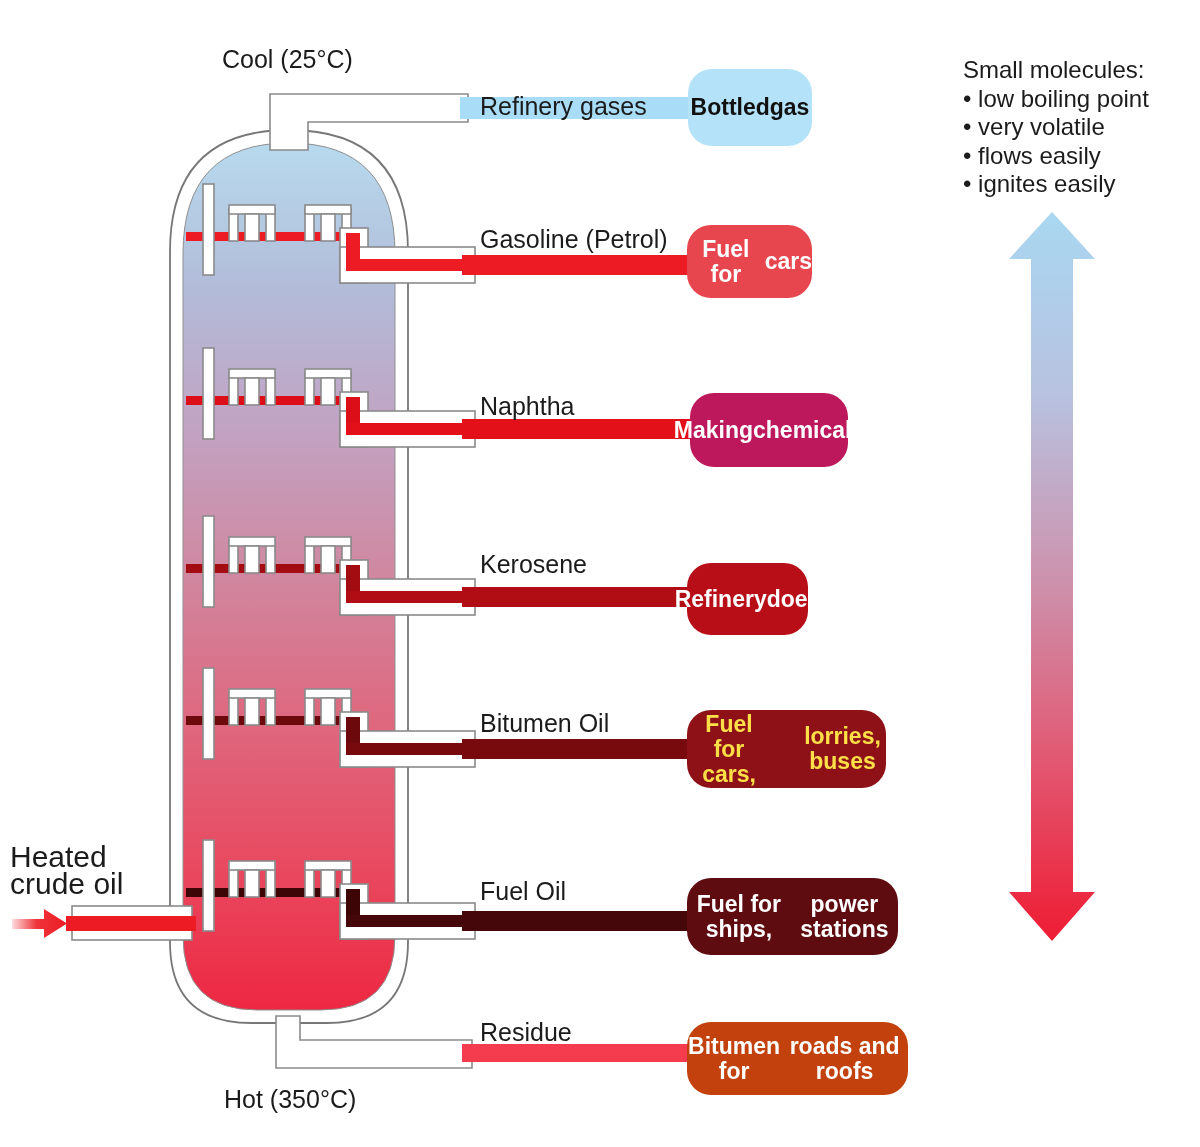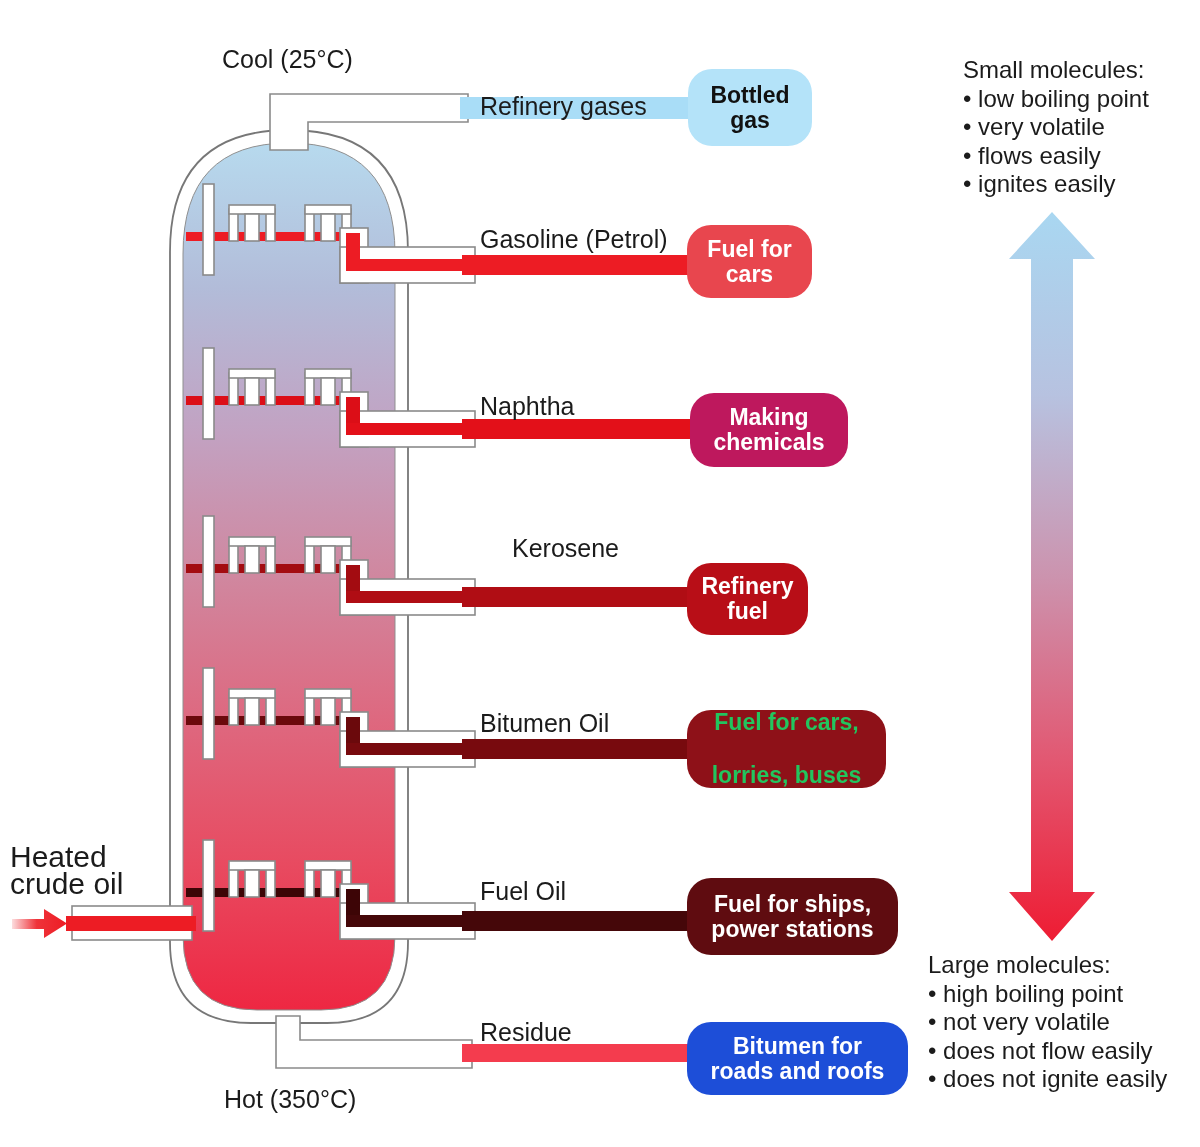--- a/index.html
+++ b/index.html
@@ -6,21 +6,21 @@
   #stage{
     position:relative;width:1200px;height:1147px;background:#ffffff;overflow:hidden;
     font-family:"Liberation Sans", sans-serif;
   }
   #diagram-layer{position:absolute;left:0;top:0;width:1200px;height:1147px;}
   .lbl{
     position:absolute;font-size:25px;line-height:26px;color:#1b1b1b;white-space:nowrap;
   }
   .inlet-lbl{position:absolute;left:10px;top:843px;font-size:30px;line-height:27px;color:#1b1b1b;}
   .use-box{
-    position:absolute;display:flex;flex-direction:column;align-items:center;justify-content:center;
+    position:absolute;display:flex;flex-direction:row;align-items:center;justify-content:center;
     border-radius:24px;font-size:23px;font-weight:700;line-height:25px;text-align:center;
   }
   .panel{position:absolute;font-size:24px;line-height:28.5px;color:#1b1b1b;white-space:nowrap;}
   .panel .bullet::before{content:"• ";}
   .product-label{position:absolute;font-size:25px;line-height:25px;color:#1b1b1b;white-space:nowrap;}
 </style>
 </head>
 <body>
 
 <div id="stage">
@@ -145,58 +145,51 @@
   </div>
 
   <div class="panel" style="left:963px;top:56px;">
     <div>Small molecules:</div>
     <div class="bullet">low boiling point</div>
     <div class="bullet">very volatile</div>
     <div class="bullet">flows easily</div>
     <div class="bullet">ignites easily</div>
   </div>
 
-  <div class="panel" style="left:928px;top:951px;">
-    <div>Large molecules:</div>
-    <div class="bullet">high boiling point</div>
-    <div class="bullet">not very volatile</div>
-    <div class="bullet">does not flow easily</div>
-    <div class="bullet">does not ignite easily</div>
-  </div>
 
   <div id="labels-layer">
       <div class="product-label" style="left: 480px; top: 70px; margin-top: 24px;">Refinery gases</div>
       <div class="use-box" style="left: 688px; top: 69px; width: 124px; height: 77px; background: rgb(180, 227, 249); color: rgb(17, 17, 17);">
         <div>Bottled</div>
         <div>gas</div>
       </div>
       <div class="product-label" style="left: 480px; top: 227px;">Gasoline (Petrol)</div>
       <div class="use-box" style="left: 687px; top: 225px; width: 125px; height: 73px; background: rgb(232, 70, 78); color: rgb(255, 255, 255);">
         <div>Fuel for</div>
         <div>cars</div>
       </div>
       <div class="product-label" style="left: 480px; top: 394px;">Naphtha</div>
       <div class="use-box" style="left: 690px; top: 393px; width: 158px; height: 74px; background: #be185d; color: rgb(255, 255, 255);">
         <div>Making</div>
         <div>chemicals</div>
       </div>
-      <div class="product-label" style="left: 480px; top: 536px; margin-left: 32px;">Kerosene</div>
+      <div class="product-label" style="left: 480px; top: 552px;">Kerosene</div>
       <div class="use-box" style="left: 687px; top: 563px; width: 121px; height: 72px; background: rgb(184, 14, 23); color: rgb(255, 255, 255);">
         <div>Refinery</div>
-        <div>fuel</div>
+        <div>does</div>
       </div>
       <div class="product-label" style="left: 480px; top: 711px;">Bitumen Oil</div>
-      <div class="use-box" style="left: 687px; top: 710px; width: 199px; height: 78px; background: rgb(142, 17, 24); color: #22c55e; gap: 28px;">
+      <div class="use-box" style="left: 687px; top: 710px; width: 199px; height: 78px; background: rgb(142, 17, 24); color: #fde047; gap: 28px;">
         <div>Fuel for cars,</div>
         <div>lorries, buses</div>
       </div>
       <div class="product-label" style="left: 480px; top: 879px;">Fuel Oil</div>
       <div class="use-box" style="left: 687px; top: 878px; width: 211px; height: 77px; background: rgb(95, 12, 16); color: rgb(255, 255, 255);">
         <div>Fuel for ships,</div>
         <div>power stations</div>
       </div>
       <div class="product-label" style="left: 480px; top: 1020px;">Residue</div>
-      <div class="use-box" style="left: 687px; top: 1022px; width: 221px; height: 73px; background: #1d4ed8; color: rgb(255, 255, 255);">
+      <div class="use-box" style="left: 687px; top: 1022px; width: 221px; height: 73px; background: #c2410c; color: rgb(255, 255, 255);">
         <div>Bitumen for</div>
         <div>roads and roofs</div>
       </div>
     </div>
 </div>
 
 </body></html>

